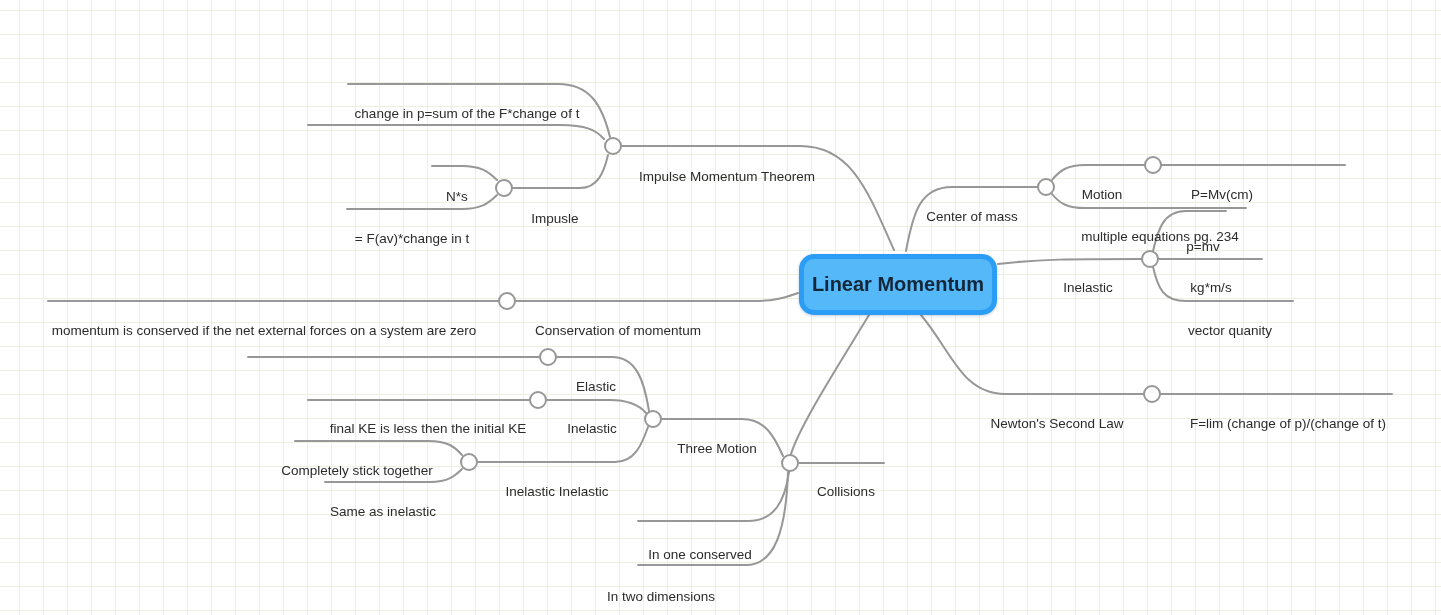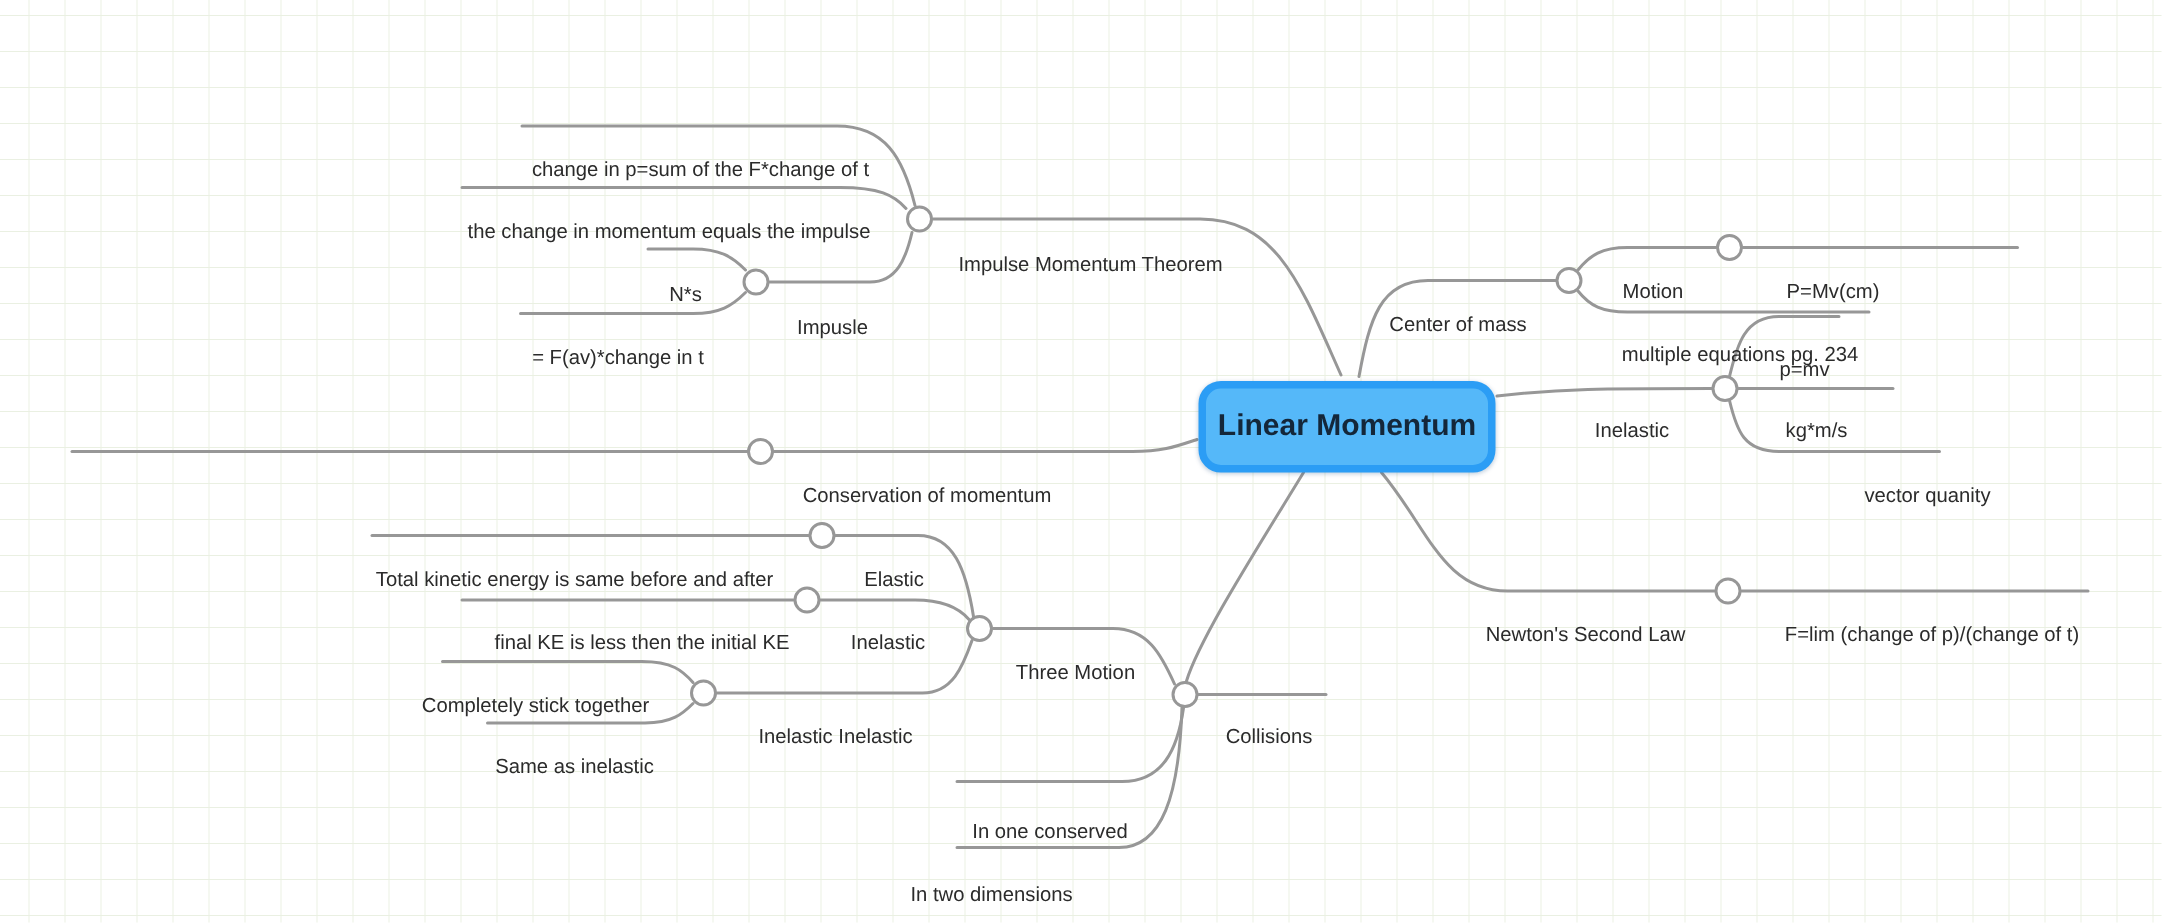--- a/index.html
+++ b/index.html
@@ -79,47 +79,46 @@
     <circle cx="507" cy="301" r="8"></circle>
     <circle cx="1152" cy="394" r="8"></circle>
     <circle cx="790" cy="463" r="8"></circle>
     <circle cx="653" cy="419" r="8"></circle>
     <circle cx="548" cy="357" r="8"></circle>
     <circle cx="538" cy="400" r="8"></circle>
     <circle cx="469" cy="462" r="8"></circle>
   </svg>
 
   <div class="lbl" style="left:467px;top:66px">change in p=sum of the F*change of t</div>
-  <div class="lbl" style="left:446px;top:107px">the change in momentum equals the impulse</div>
   <div class="lbl" style="left:457px;top:149px">N*s</div>
   <div class="lbl" style="left:412px;top:191px">= F(av)*change in t</div>
   <div class="lbl" style="left:555px;top:171px">Impusle</div>
   <div class="lbl" style="left:727px;top:129px">Impulse Momentum Theorem</div>
 
   <div class="lbl" style="left:972px;top:169px">Center of mass</div>
   <div class="lbl" style="left:1102px;top:147px">Motion</div>
   <div class="lbl" style="left:1222px;top:147px">P=Mv(cm)</div>
   <div class="lbl" style="left:1160px;top:189px">multiple equations pg. 234</div>
 
   <div class="lbl" style="left:1088px;top:240px">Inelastic</div>
   <div class="lbl" style="left:1203px;top:199px">p=mv</div>
   <div class="lbl" style="left:1211px;top:240px">kg*m/s</div>
-  <div class="lbl" style="left:1285px;top:283px">vector quanity</div>
+  <div class="lbl" style="left:1230px;top:283px">vector quanity</div>
 
+  <div class="lbl" style="left:264px;top:283px">momentum is conserved if the net external forces on a system are zero</div>
   <div class="lbl" style="left:618px;top:283px">Conservation of momentum</div>
 
   <div class="lbl" style="left:1057px;top:376px">Newton's Second Law</div>
   <div class="lbl" style="left:1288px;top:376px">F=lim (change of p)/(change of t)</div>
 
   <div class="lbl" style="left:846px;top:444px">Collisions</div>
   <div class="lbl" style="left:717px;top:401px">Three Motion</div>
   <div class="lbl" style="left:700px;top:507px">In one conserved</div>
   <div class="lbl" style="left:661px;top:549px">In two dimensions</div>
 
-  <div class="lbl" style="left:383px;top:339px">Total kinetic energy is same before and after</div>
   <div class="lbl" style="left:596px;top:339px">Elastic</div>
   <div class="lbl" style="left:428px;top:381px">final KE is less then the initial KE</div>
   <div class="lbl" style="left:592px;top:381px">Inelastic</div>
   <div class="lbl" style="left:357px;top:423px">Completely stick together</div>
   <div class="lbl" style="left:557px;top:444px">Inelastic Inelastic</div>
   <div class="lbl" style="left:383px;top:464px">Same as inelastic</div>
 
   <div class="center-node">
     <span>Linear Momentum</span>
   </div>

